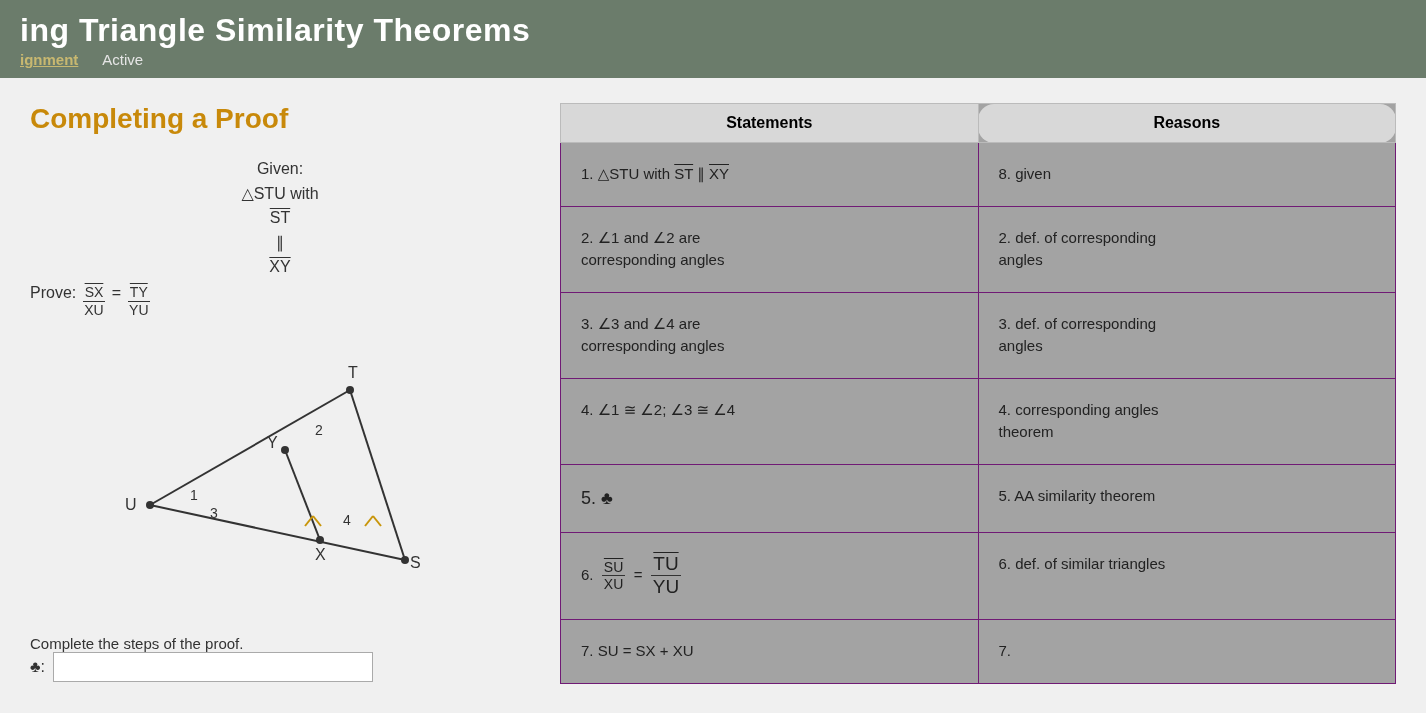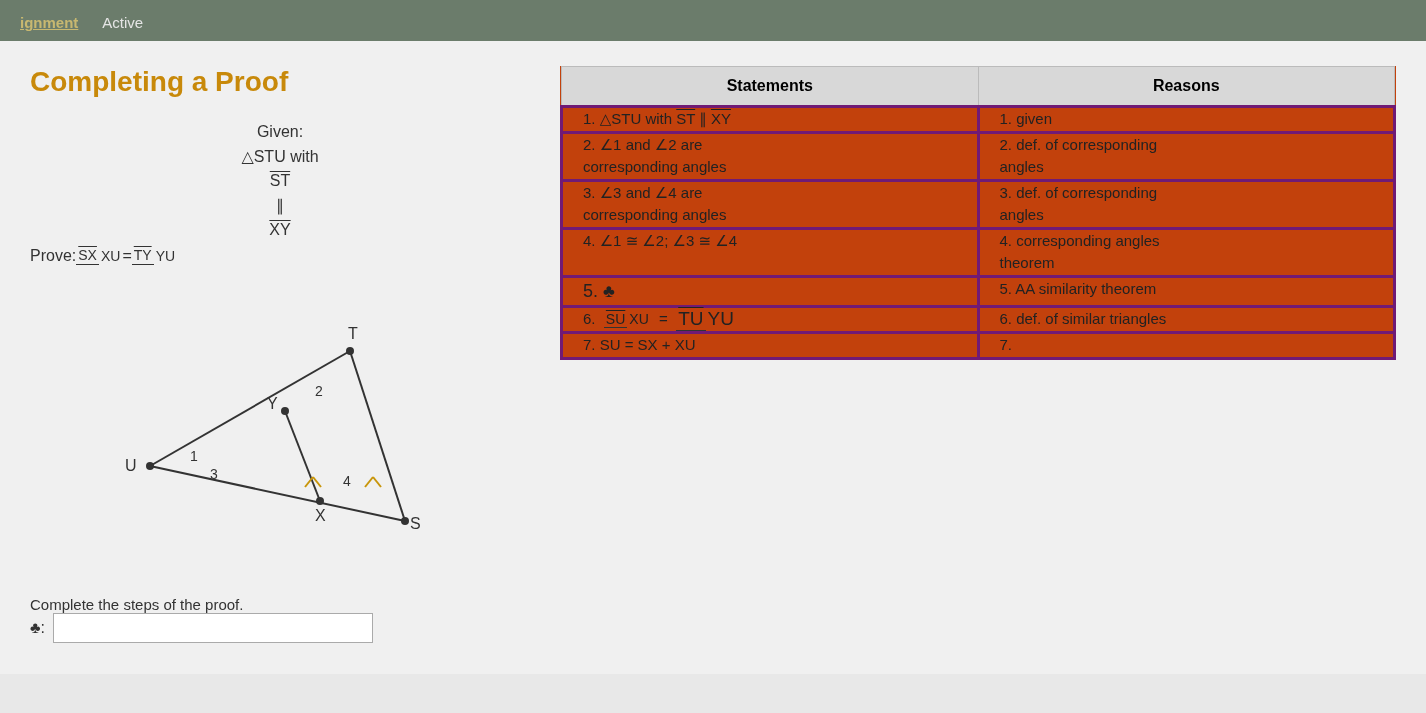--- a/index.html
+++ b/index.html
@@ -66,32 +66,33 @@
       margin-bottom: 8px;
       display: flex;
       align-items: center;
       gap: 6px;
       flex-direction: column;
     }
 
     .prove-text {
       font-size: 16px;
       color: #333;
-      margin-bottom: 36px;
+      margin-bottom: 21px;
       display: flex;
       align-items: flex-start;
+      gap: 6px;
     }
 
     .overline {
       text-decoration: overline;
     }
 
     .fraction {
       display: inline-flex;
-      flex-direction: row;
+      flex-direction: column;
       align-items: center;
       vertical-align: middle;
       font-size: 14px;
       line-height: 1.2;
     }
 
     .fraction-num {
       border-bottom: 1px solid #333;
       padding: 0 2px;
       text-decoration: overline;
@@ -140,57 +141,59 @@
       font-size: 14px;
     }
 
     .right-panel {
       flex: 1;
     }
 
     .proof-table {
       width: 100%;
       border-collapse: collapse;
-      background: #c2410c;
+      background: #a3a3a3;
       font-size: 15px;
     }
 
     .proof-table th {
       background: #d8d8d8;
       border: 1px solid #bbb;
       padding: 10px 20px;
       text-align: center;
       font-weight: bold;
       font-size: 16px;
     }
 
     .proof-table td {
-      border: 3px solid #701a75;
-      padding: 0 20px;
+      border: 1px solid #701a75;
+      padding: 20px 20px;
       vertical-align: top;
       color: #222;
       line-height: 1.5;
     }
 
     .statement-col {
       width: 50%;
     }
 
     .reason-col {
       width: 50%;
+      border-radius: 16px;
     }
 
     .step5-club {
       font-size: 18px;
     }
   </style>
 </head>
 <body>
 
 <div class="header">
+  <div class="header-title">ing Triangle Similarity Theorems</div>
   <div class="header-subtitle">
     <span class="header-assignment">ignment</span>
     <span class="header-active">Active</span>
   </div>
 </div>
 
 <div class="main-content">
 
   <div class="left-panel">
     <div class="section-title">Completing a Proof</div>
@@ -270,21 +273,21 @@
           <th colspan="1" class="statement-col">Statements</th>
           <th colspan="1" class="reason-col">Reasons</th>
         </tr>
       </thead>
       <tbody>
 
         <tr>
           <td>
             1. △STU with <span class="overline">ST</span> ∥ <span class="overline">XY</span>
           </td>
-          <td>1. given</td>
+          <td>8. given</td>
         </tr>
 
         <tr>
           <td>
             2. ∠1 and ∠2 are<br>corresponding angles
           </td>
           <td>2. def. of corresponding<br>angles</td>
         </tr>
 
         <tr>

